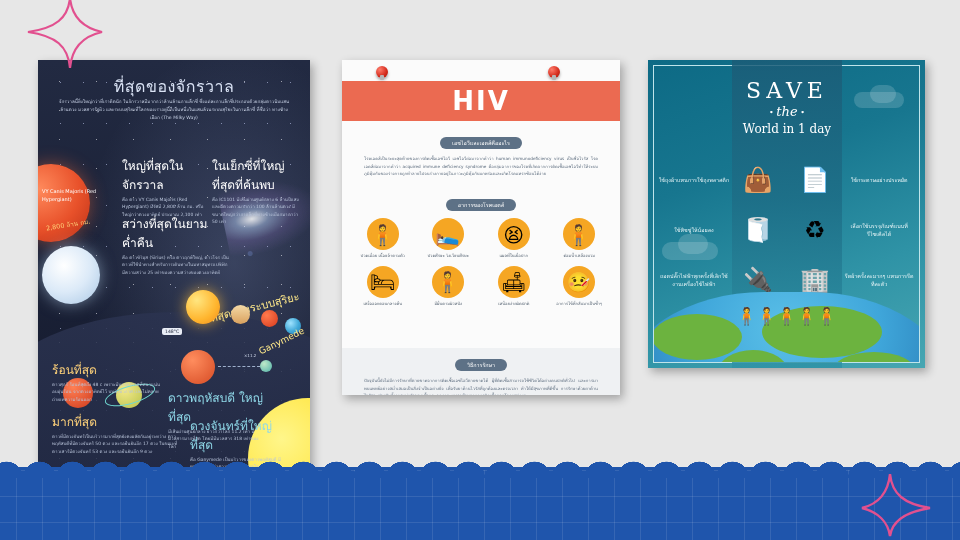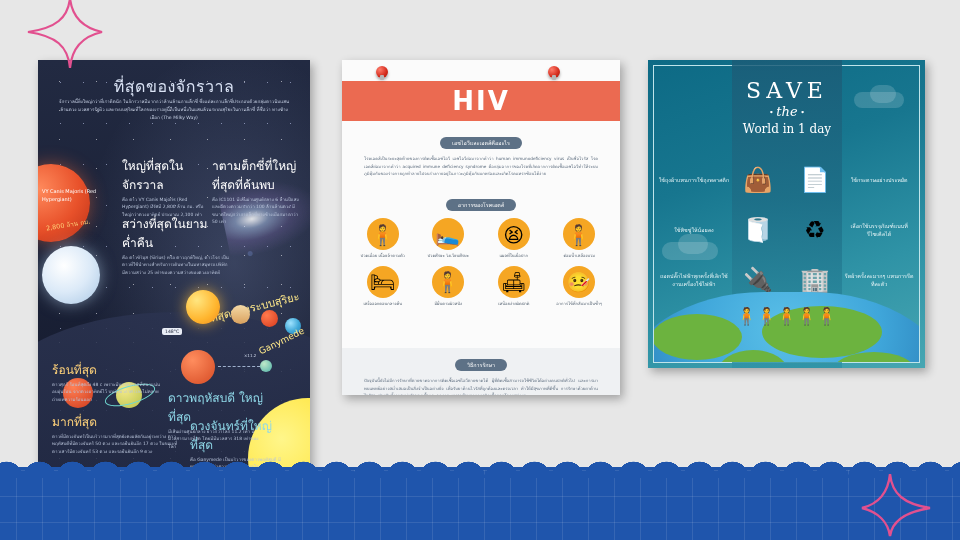--- a/index.html
+++ b/index.html
@@ -170,21 +170,21 @@
     <div class="redstar-lbl">VY Canis Majoris
 (Red Hypergiant)</div>
     <div class="redstar-num">2,800 ล้าน กม.</div>
     <div class="whitestar"></div>
 
     <div class="u-blk" style="left:84px;top:96px;width:84px;">
       <div class="u-h">ใหญ่ที่สุดในจักรวาล</div>
       <div class="u-p">คือ ดาว VY Canis Majoris (Red Hypergiant) มีรัศมี 2,800 ล้าน กม. หรือใหญ่กว่าดวงอาทิตย์ ประมาณ 2,100 เท่า</div>
     </div>
     <div class="u-blk" style="left:174px;top:96px;width:92px;">
-      <div class="u-h">าตามต็กซี่ที่ใหญ่ที่สุดที่ค้นพบ</div>
+      <div class="u-h">ในเย็กซี่ที่ใหญ่ที่สุดที่ค้นพบ</div>
       <div class="u-p">คือ IC1101 มีเส้นผ่านศูนย์กลาง 6 ล้านปีแสง และมีดวงดาวมากกว่า 100 ล้านล้านดวง มีขนาดใหญ่กว่ากาแล็กซี่ทางช้างเผือกมากกว่า 50 เท่า</div>
     </div>
     <div class="u-blk" style="left:84px;top:154px;width:108px;">
       <div class="u-h">สว่างที่สุดในยามค่ำคืน</div>
       <div class="u-p">คือ ดาวซิริอุส (Sirius) หรือ ดาวฤกษ์ใหญ่, ดาวโจร เป็นดาวที่ใช้นำทางสำหรับการเดินทางในมหาสมุทรแปซิฟิก มีความสว่าง 25 เท่าของความสว่างของดวงอาทิตย์</div>
     </div>
 
     <div class="solar-arc"></div>
     <div class="sun-big"></div>
     <div class="u-tag">ที่สุดของระบบสุริยะ</div>

